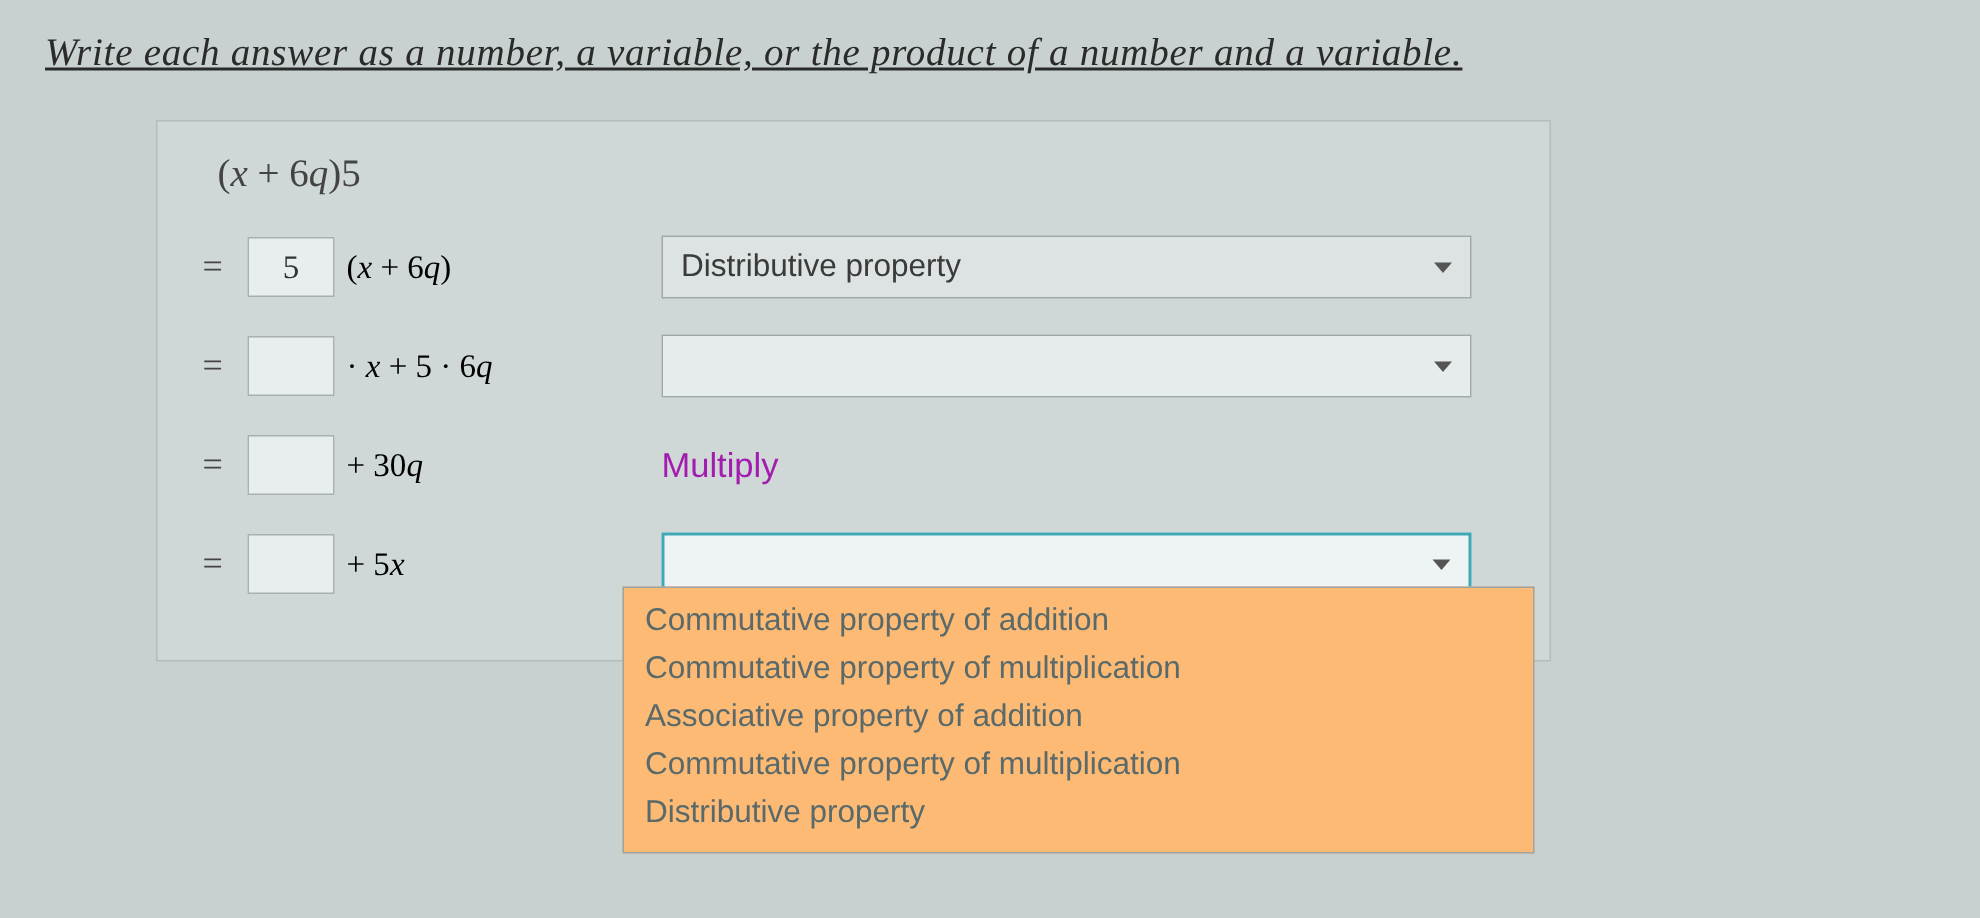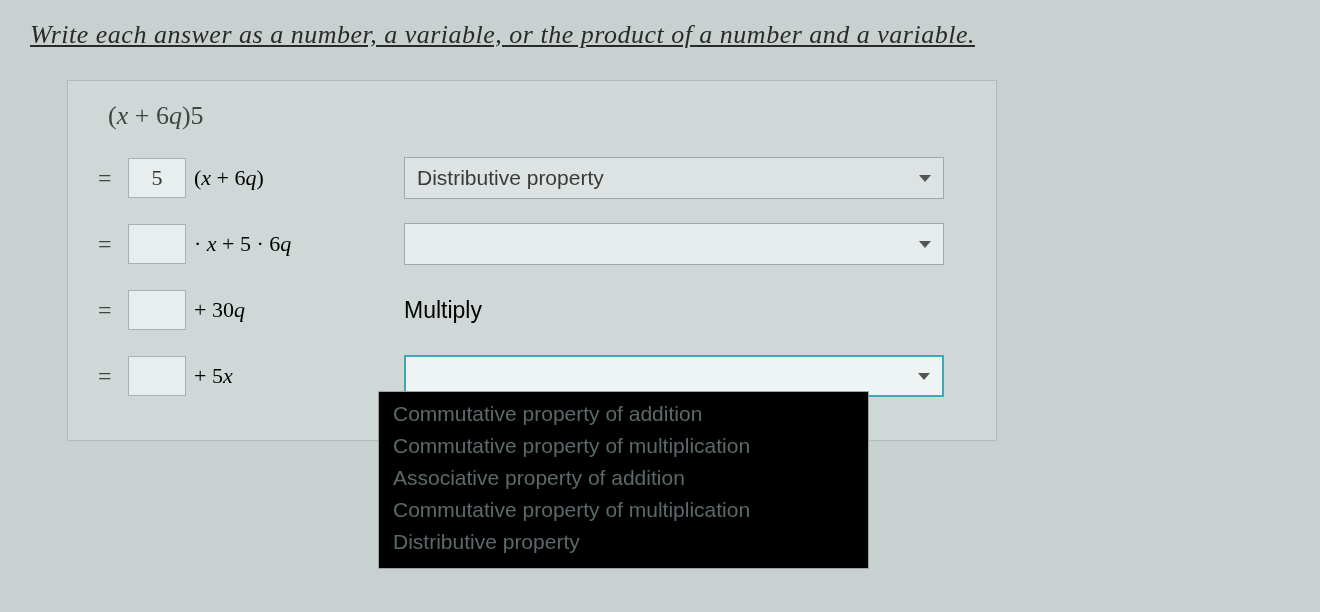--- a/index.html
+++ b/index.html
@@ -18,21 +18,21 @@
     }
     .instruction {
       font-style: italic;
       font-size: 26px;
       color: #2a2a2a;
       margin-bottom: 30px;
       letter-spacing: 0.5px;
       text-decoration: underline;
     }
     .work-area {
-      margin-left: 37px;
+      margin-left: 74px;
       background: rgba(255,255,255,0.15);
       border: 1px solid rgba(150,160,160,0.5);
       padding: 20px 30px 20px 30px;
       width: 930px;
       position: relative;
     }
     .expr-row {
       display: flex;
       align-items: center;
       margin-bottom: 22px;
@@ -97,29 +97,29 @@
     .dropdown-arrow {
       width: 0;
       height: 0;
       border-left: 6px solid transparent;
       border-right: 6px solid transparent;
       border-top: 7px solid #555;
     }
     .static-label {
       margin-left: 20px;
       font-size: 23px;
-      color: #000000;
+      color: #a21caf;
       font-family: 'Segoe UI', Arial, sans-serif;
     }
     .options-panel {
       position: absolute;
       left: 310px;
       top: 310px;
-      width: 491px;
-      background: #000000;
+      width: 608px;
+      background: #fdba74;
       border: 1px solid #9aa5a5;
       padding: 6px 14px 10px 14px;
       font-family: 'Segoe UI', Arial, sans-serif;
     }
     .option-item {
       font-size: 21px;
       color: #5a6a6a;
       line-height: 32px;
       cursor: pointer;
     }

